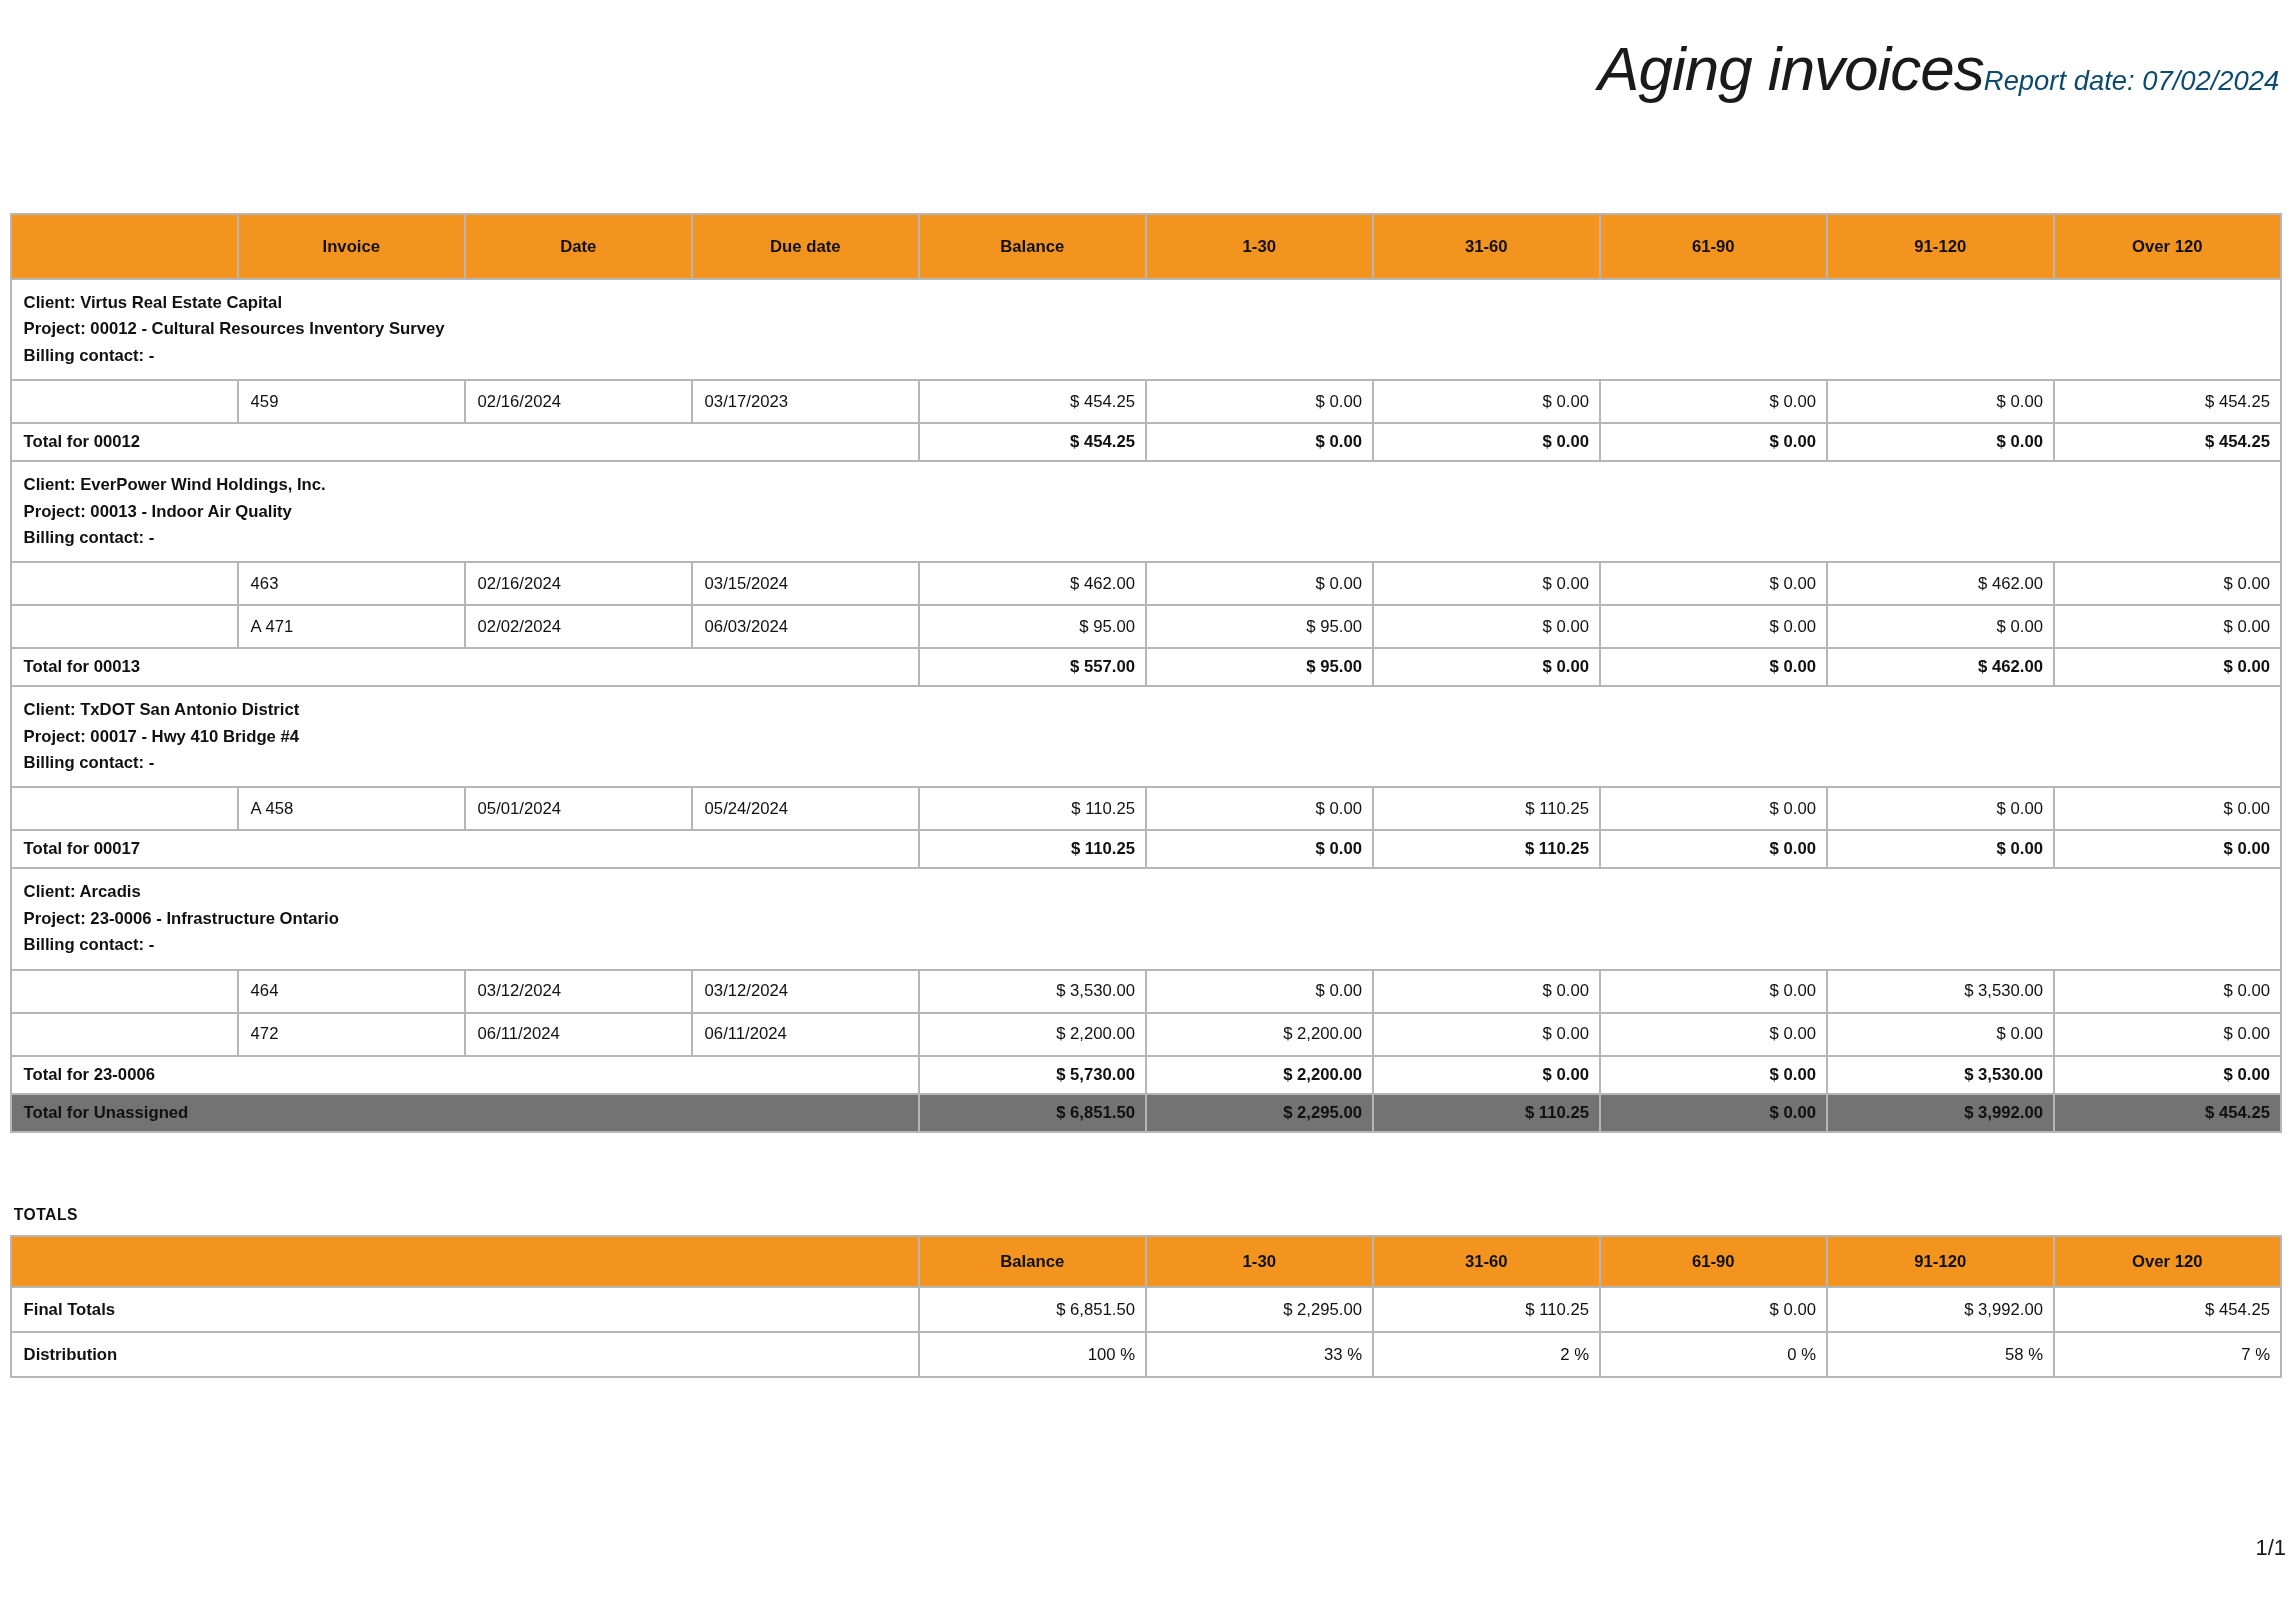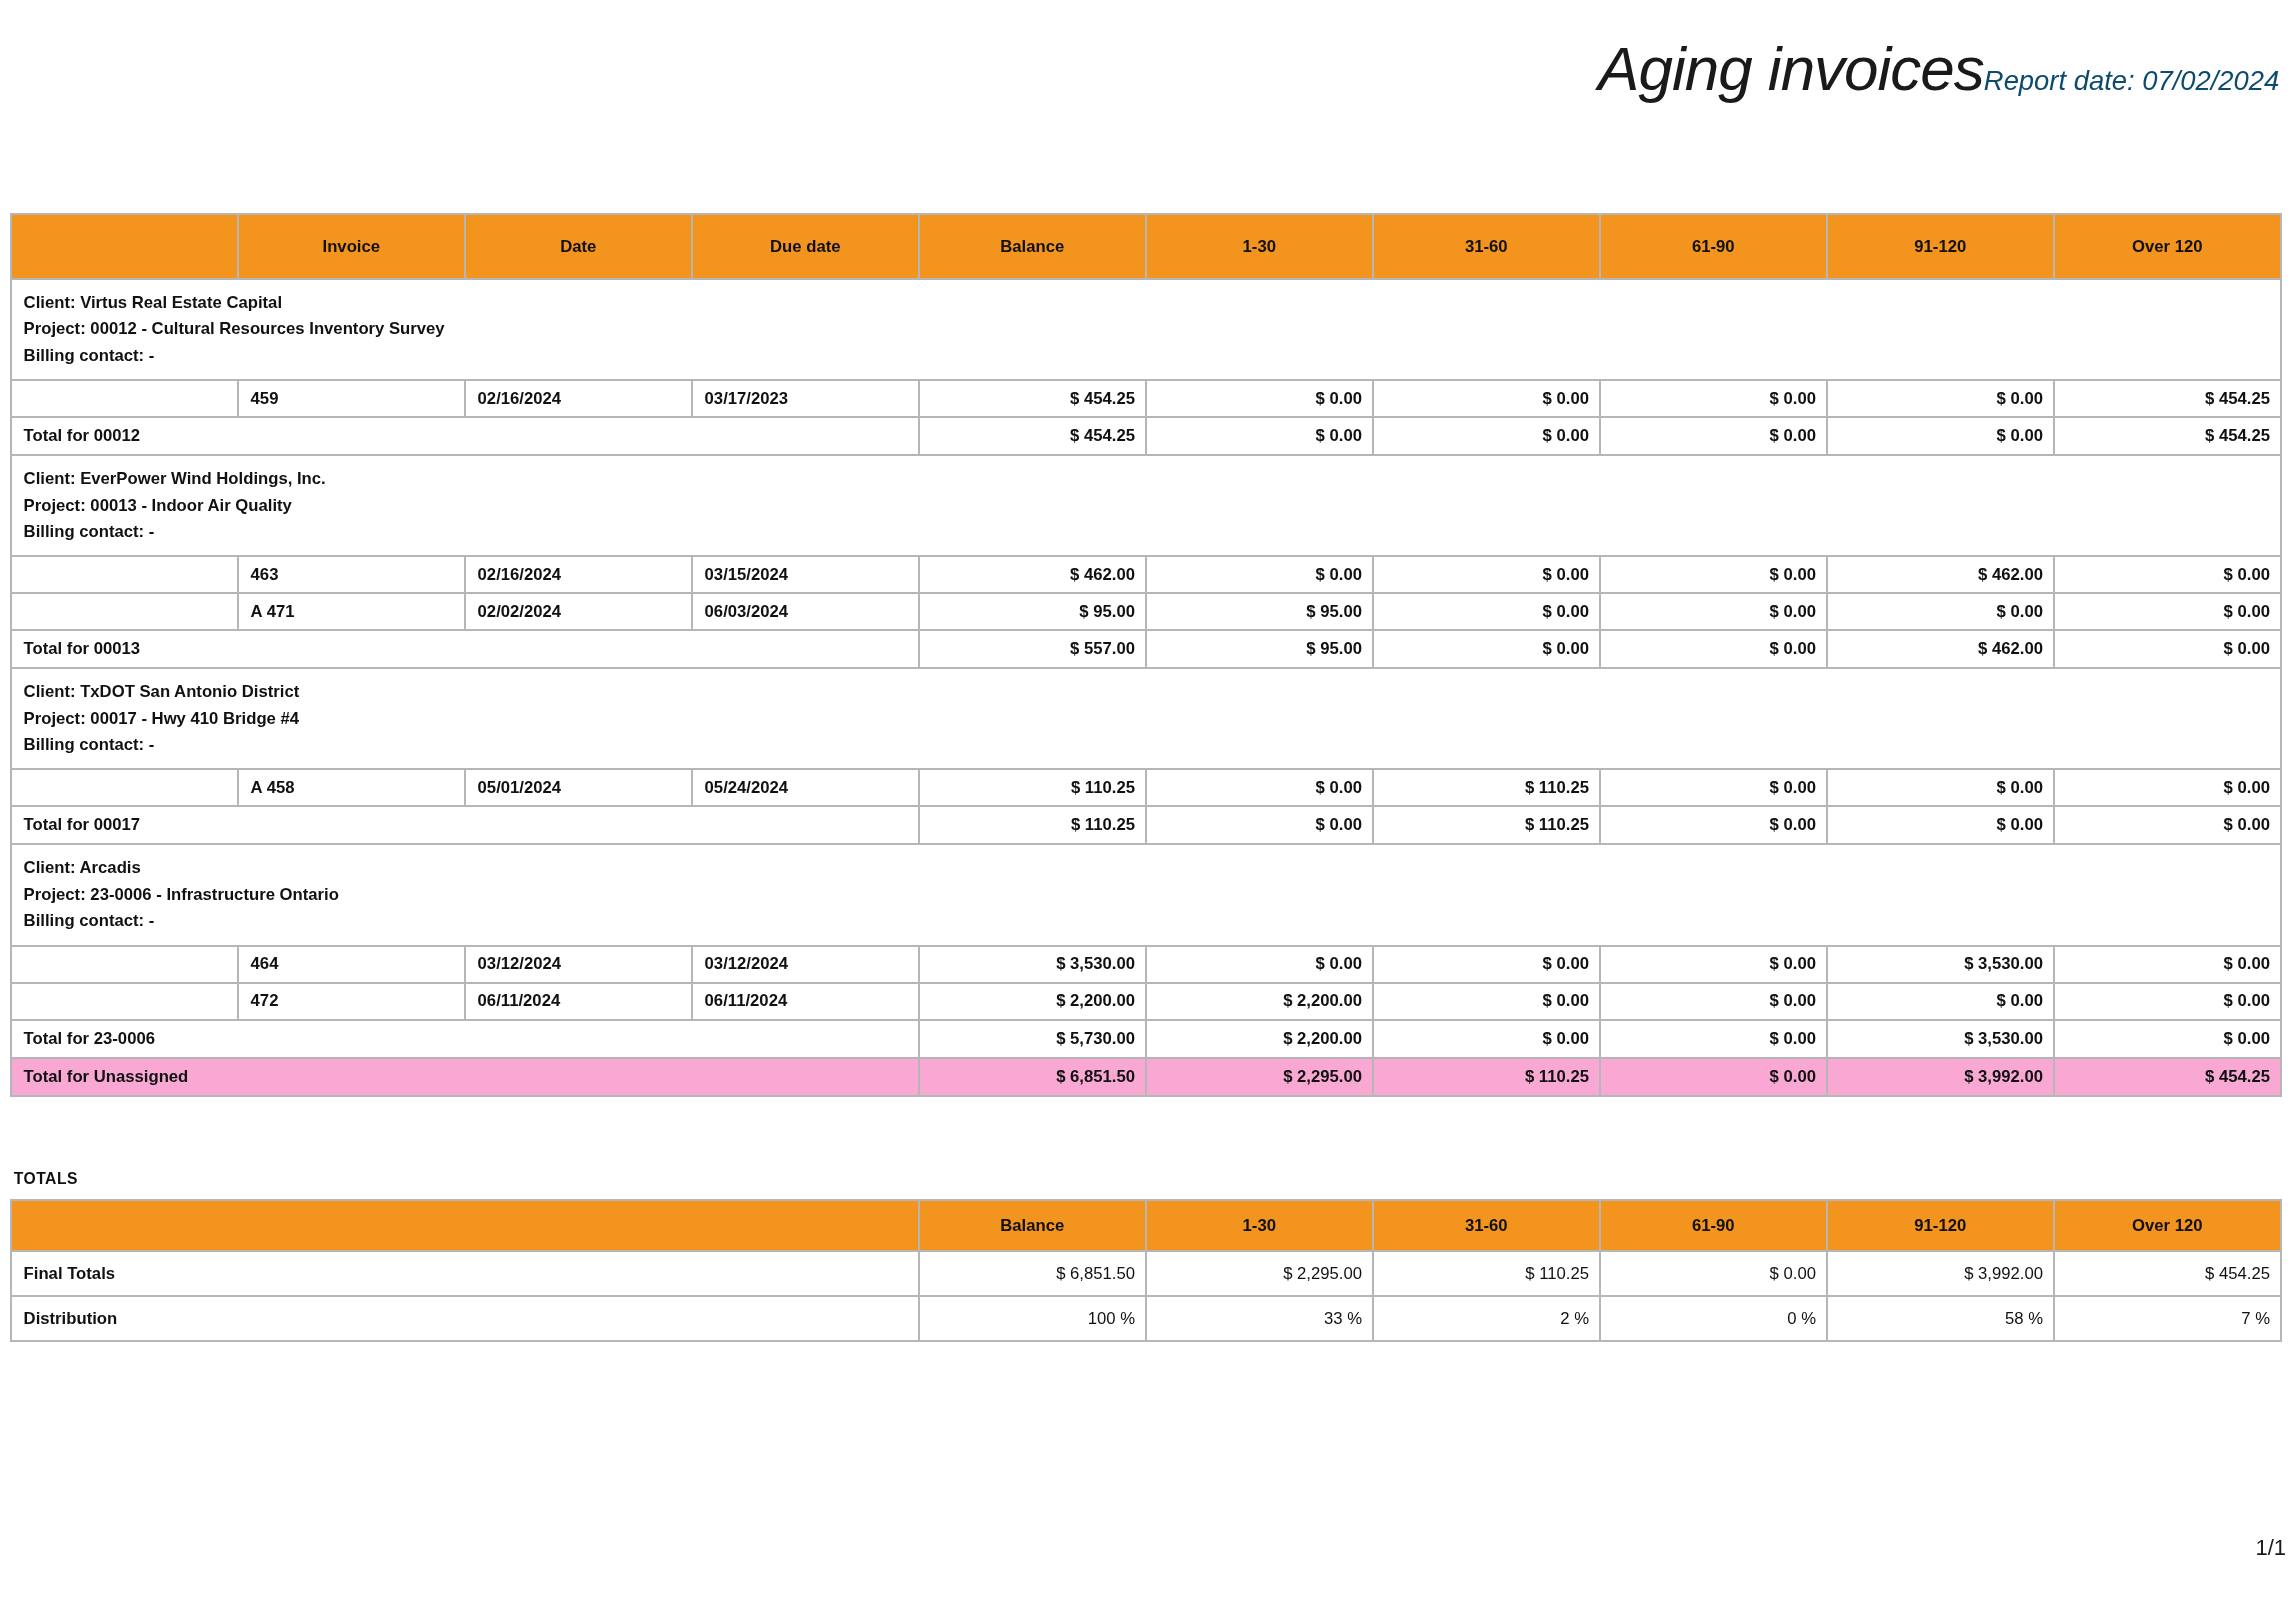--- a/index.html
+++ b/index.html
@@ -53,23 +53,23 @@
     text-align: center;
     height: 65px;
     color: #111;
   }
   .client-cell {
     padding: 9.8px 11.8px;
     font-weight: 700;
     line-height: 26.5px;
     white-space: normal;
   }
-  .inv-row td { height: 37px; font-weight: 700; }
+  .inv-row td { height: 43px; font-weight: 400; }
   .total-row td { height: 38px; font-weight: 700; }
-  .gray-row td { background: #f9a8d4; }
+  .gray-row td { background: #737373; }
   .left  { text-align: left;  padding-left: 11.8px; }
   .money { text-align: right; padding-right: 9.8px; }
   .totals-label {
     font-size: 15.7px;
     font-weight: 700;
     margin: 73px 0 11.8px 13.7px;
     letter-spacing: 0.5px;
   }
   .totals-table thead th { height: 51px; }
   .totals-table .label-cell { font-weight: 700; height: 45px; border-radius: 11px; }

